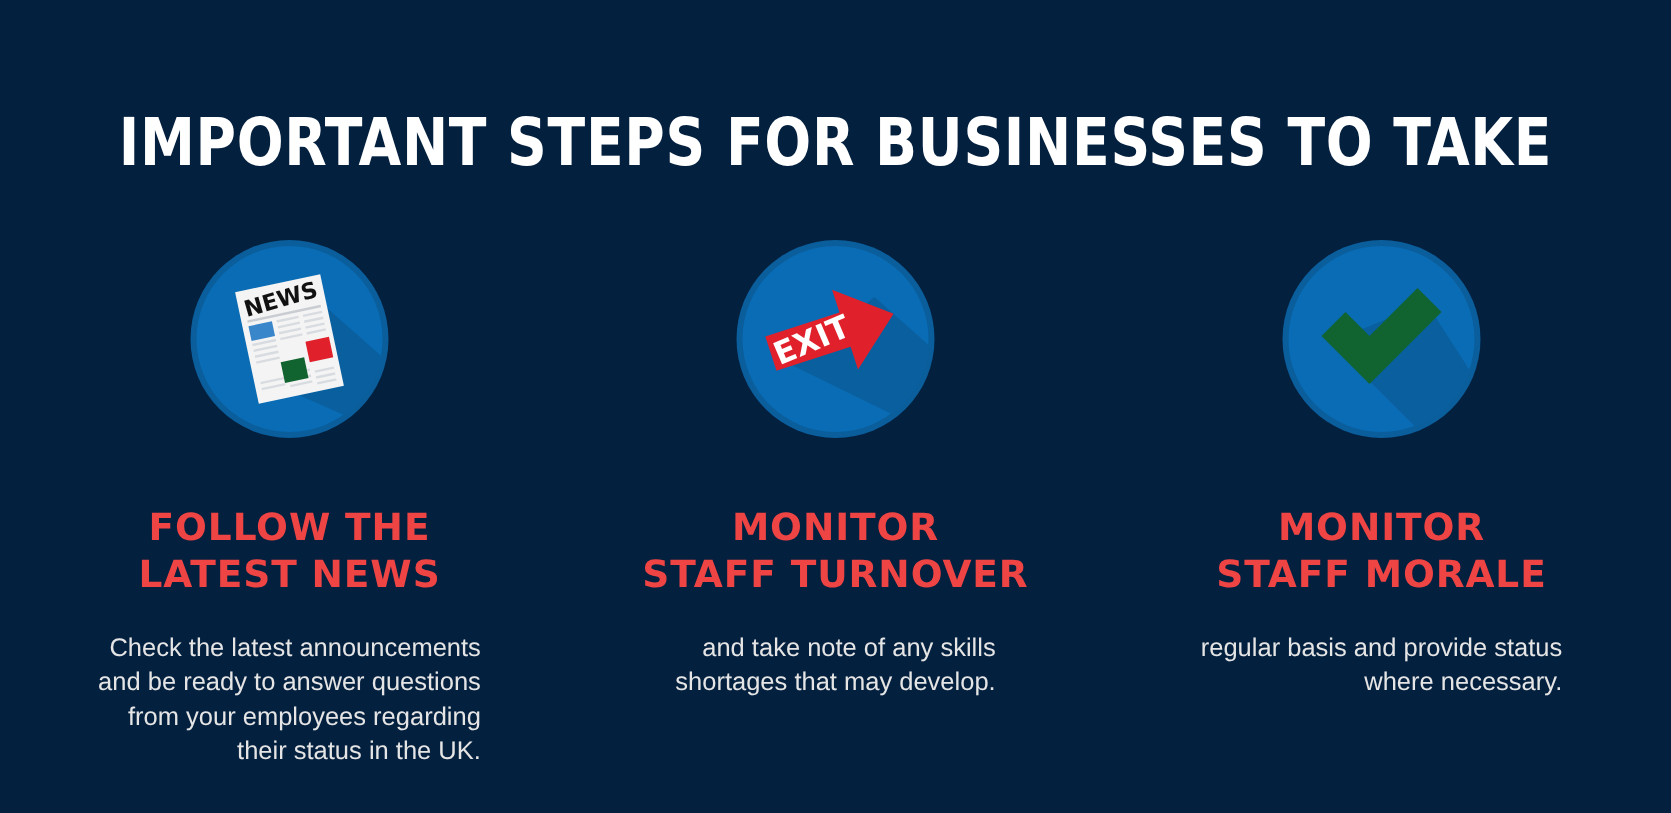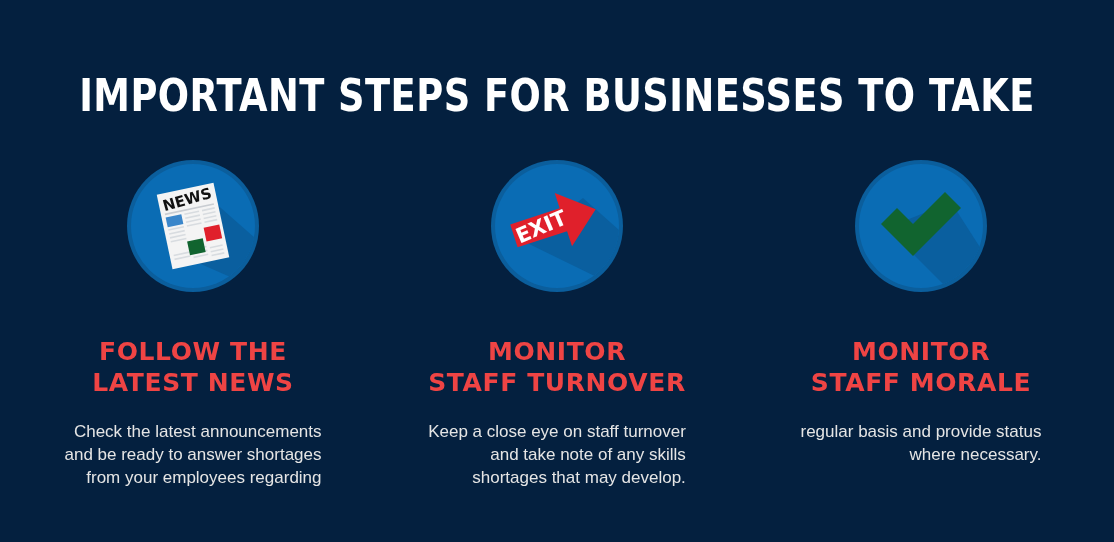--- a/index.html
+++ b/index.html
@@ -164,22 +164,23 @@
             </g>
           </svg>
         </div>
       </div>
       <div class="heading">
         <span class="l1">FOLLOW THE</span>
         <span class="l2">LATEST NEWS</span>
       </div>
       <div class="body-text">
         <span class="l">Check the latest announcements</span>
-        <span class="l">and be ready to answer shortages</span>
+        <span class="l">and be ready to answer questions</span>
         <span class="l">from your employees regarding</span>
+        <span class="l">their status in the UK.</span>
       </div>
     </div>
 
     <div class="column">
       <div class="badge">
         <div class="badge-inner">
           <svg class="icon-art" viewBox="0 0 124 124">
 
             <path d="M30 78 L124 124 L124 66 L88 34 Z" fill="#0a5f9f"></path>
             <g transform="rotate(-18 62 62)">
@@ -188,21 +189,20 @@
               <text x="47" y="65" text-anchor="middle" fill="#ffffff" font-family="DejaVu Sans, Liberation Sans, sans-serif" font-size="21" font-weight="700" transform="rotate(-5 47 62)">EXIT</text>
             </g>
           </svg>
         </div>
       </div>
       <div class="heading">
         <span class="l1">MONITOR</span>
         <span class="l2">STAFF TURNOVER</span>
       </div>
       <div class="body-text">
-        <span class="l">Keep a close eye on staff turnover</span>
         <span class="l">and take note of any skills</span>
         <span class="l">shortages that may develop.</span>
       </div>
     </div>
 
     <div class="column">
       <div class="badge">
         <div class="badge-inner">
           <svg class="icon-art" viewBox="0 0 124 124">
 

